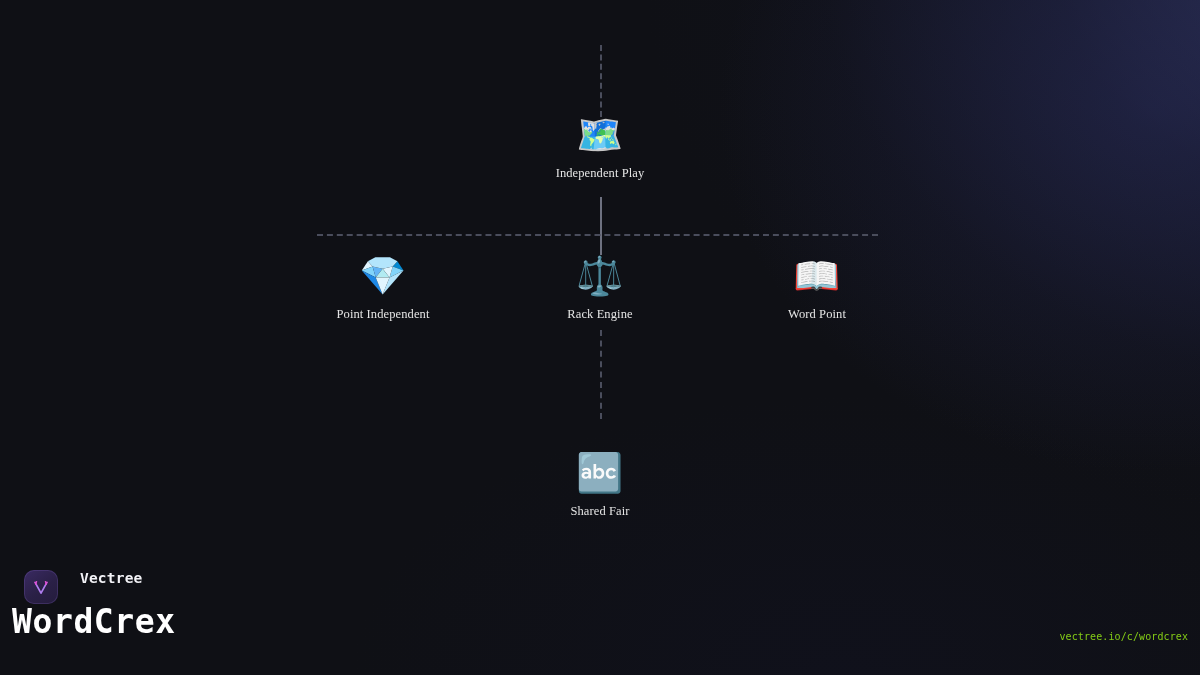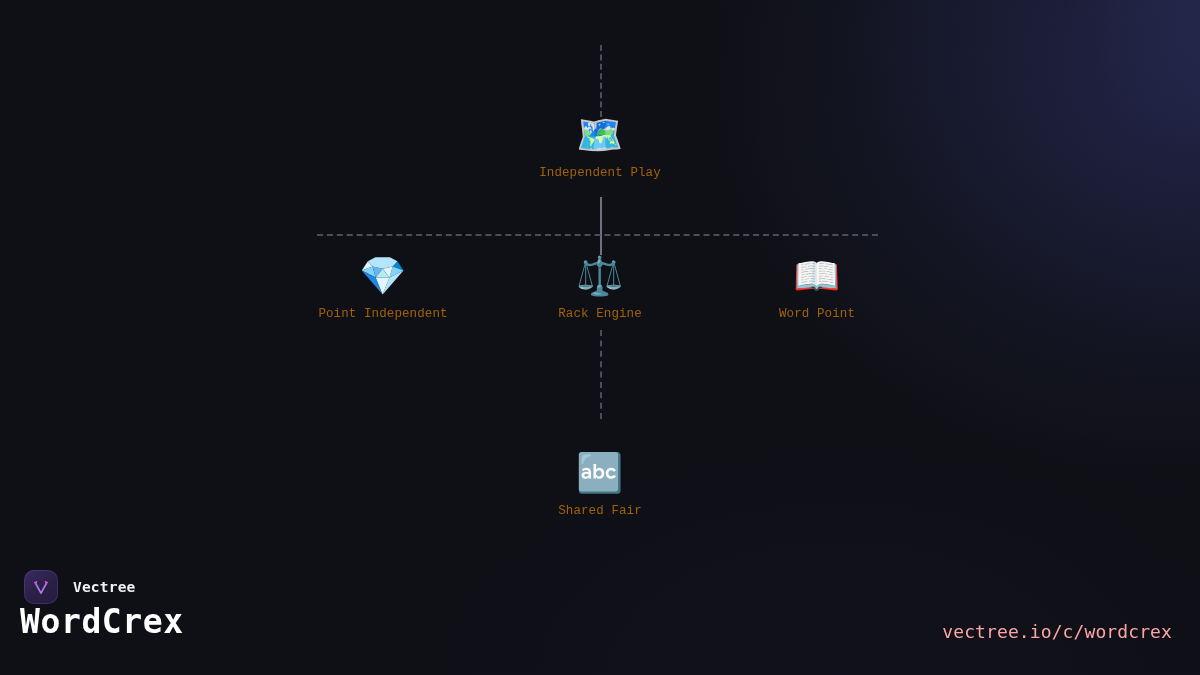--- a/index.html
+++ b/index.html
@@ -60,79 +60,78 @@
   .node-icon {
     font-size: 38px;
     line-height: 44px;
     height: 44px;
     display: block;
     font-family: "DejaVu Sans", sans-serif;
   }
   .node-label {
     font-size: 12.5px;
     line-height: 15px;
-    color: #a16207;
-    font-family: Liberation Mono, monospace;
+    color: #e5e5e5;
+    font-family: Liberation Serif, serif;
     letter-spacing: 0.1px;
     white-space: nowrap;
   }
 
   
   .footer {
     position: absolute;
     left: 0;
     right: 0;
     bottom: 0;
     height: 118px;
     padding: 0 24px;
     box-sizing: border-box;
   }
   .brand-row {
     position: absolute;
     left: 24px;
     top: 13px;
     display: flex;
-    align-items: center;
-    gap: 15px;
+    gap: 22px;
   }
   .brand-badge {
     width: 34px;
     height: 34px;
     border-radius: 10px;
     background: linear-gradient(145deg, #3a2a62 0%, #2a2046 55%, #241c3c 100%);
     display: flex;
     align-items: center;
     justify-content: center;
     box-shadow: inset 0 0 0 1px rgba(140, 110, 210, 0.22);
   }
   .brand-name {
     font-family: "DejaVu Sans Mono", monospace;
     font-size: 14.5px;
     font-weight: bold;
     color: #f2f2f6;
     letter-spacing: 0.2px;
   }
   .project-title {
     position: absolute;
-    left: 20px;
+    left: 12px;
     top: 45px;
     font-family: "DejaVu Sans Mono", monospace;
     font-size: 33px;
     font-weight: bold;
     color: #ffffff;
     letter-spacing: 0.6px;
     line-height: 40px;
   }
   .footer-url {
     position: absolute;
-    right: 28px;
+    right: 12px;
     bottom: 33px;
     font-family: "DejaVu Sans Mono", monospace;
-    font-size: 18px;
-    color: #fca5a5;
+    font-size: 10px;
+    color: #84cc16;
     letter-spacing: 0.1px;
   }
 </style>
 </head>
 <body>
 
 <div class="bg-glow"></div>
 
 <div class="canvas">
 

